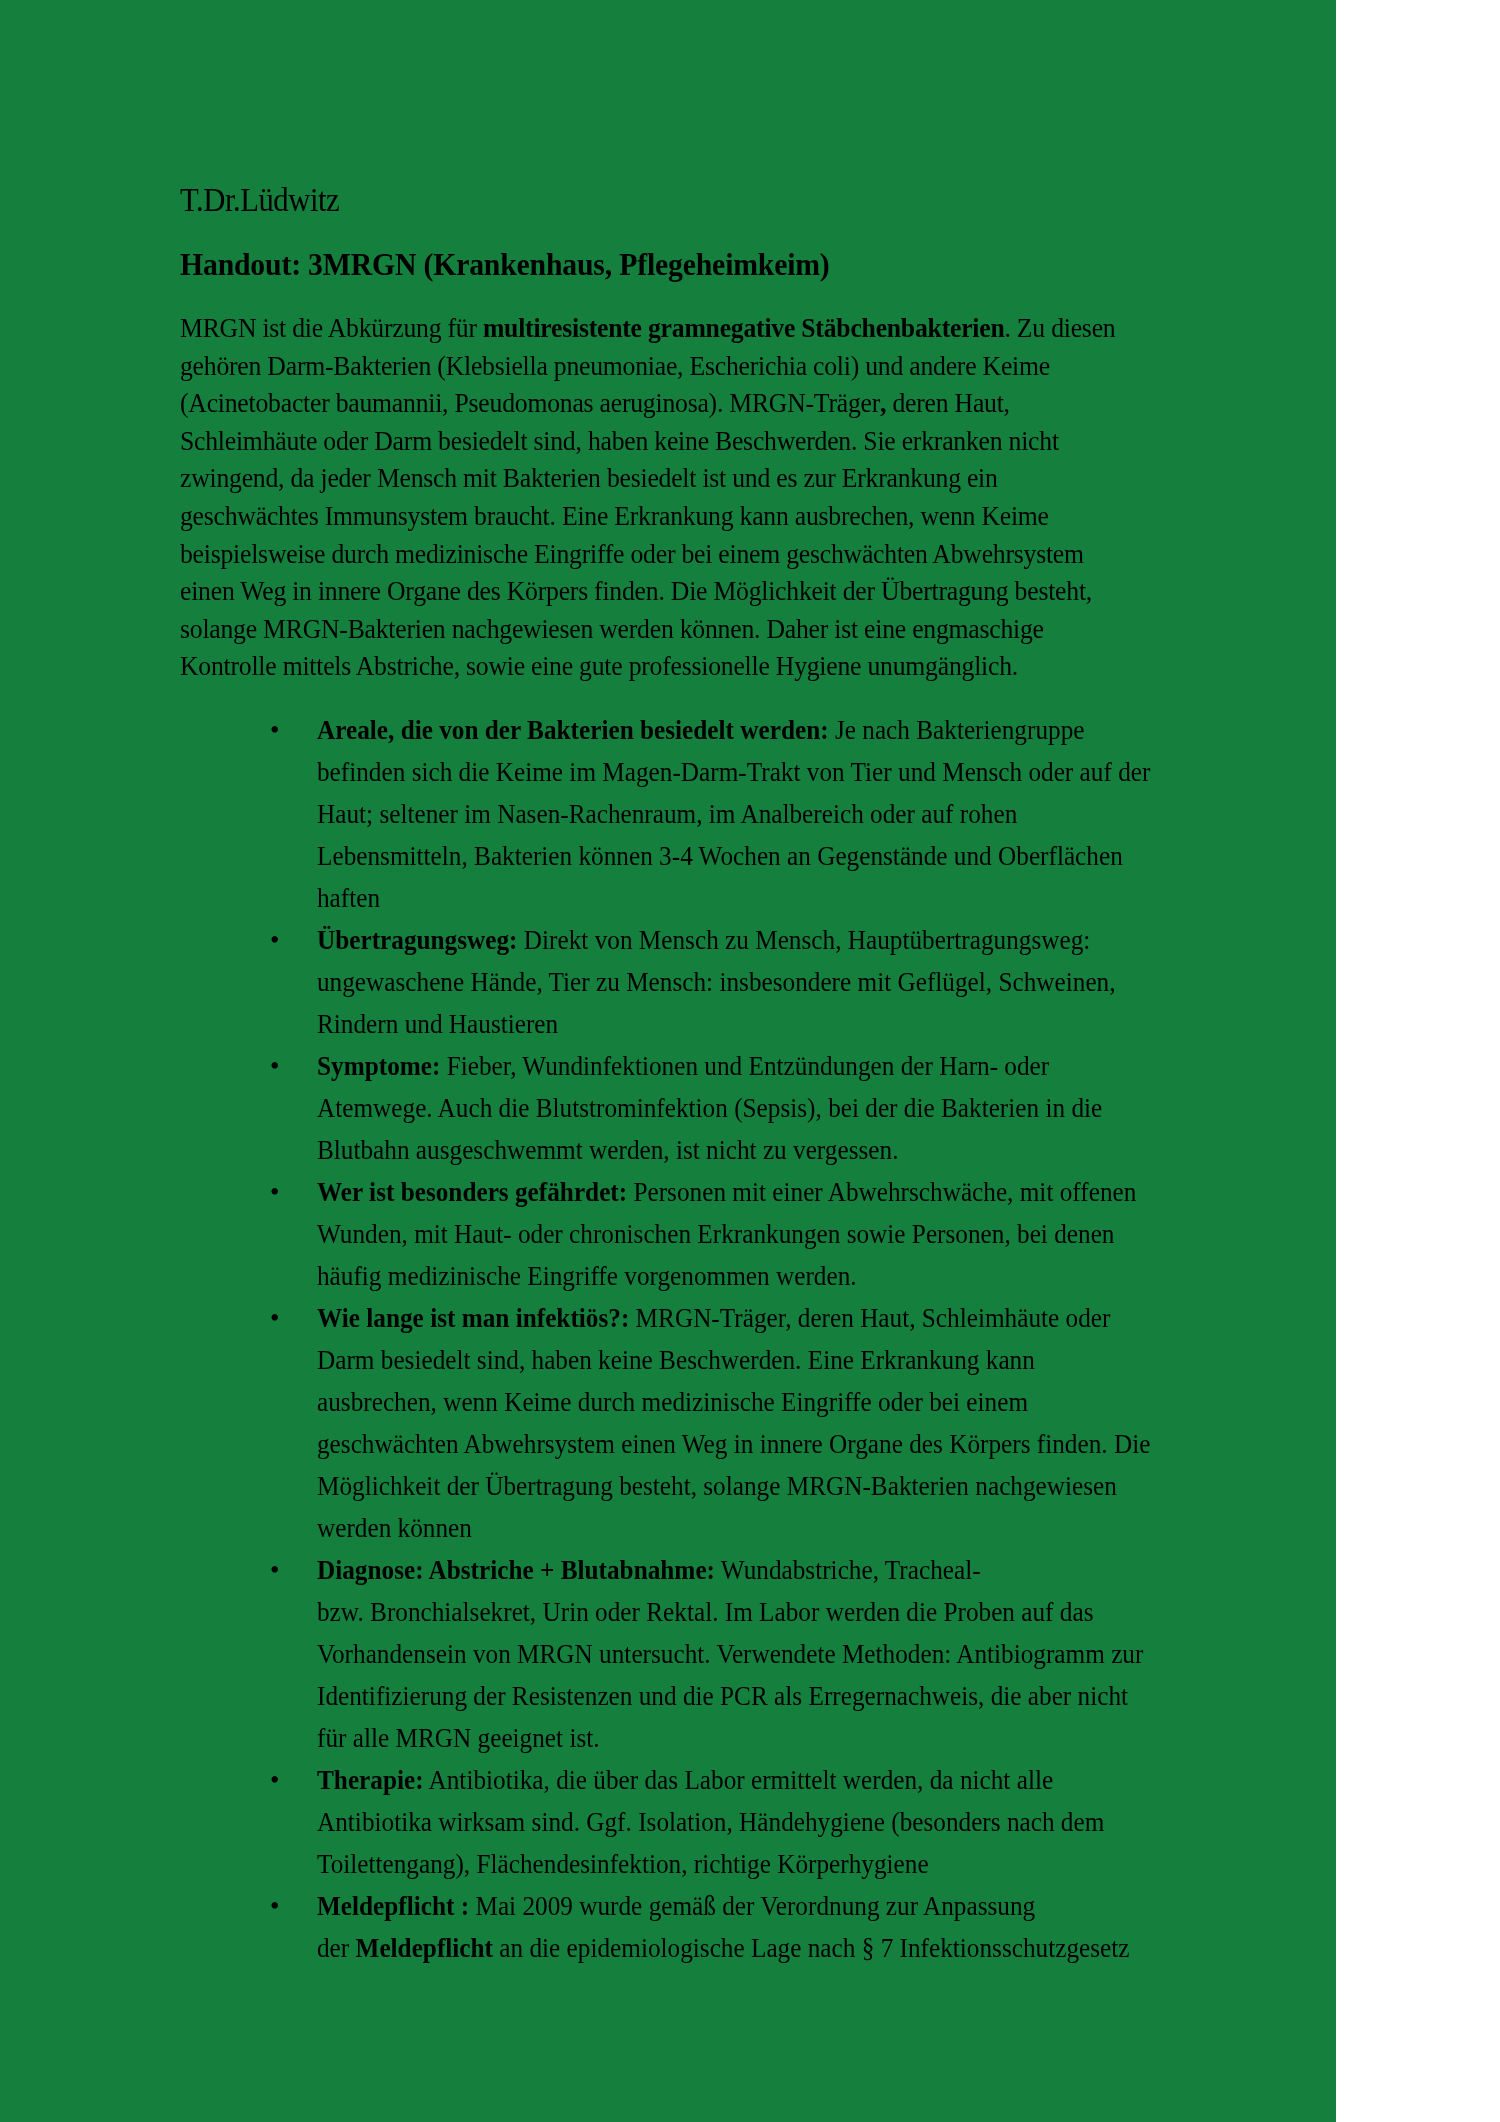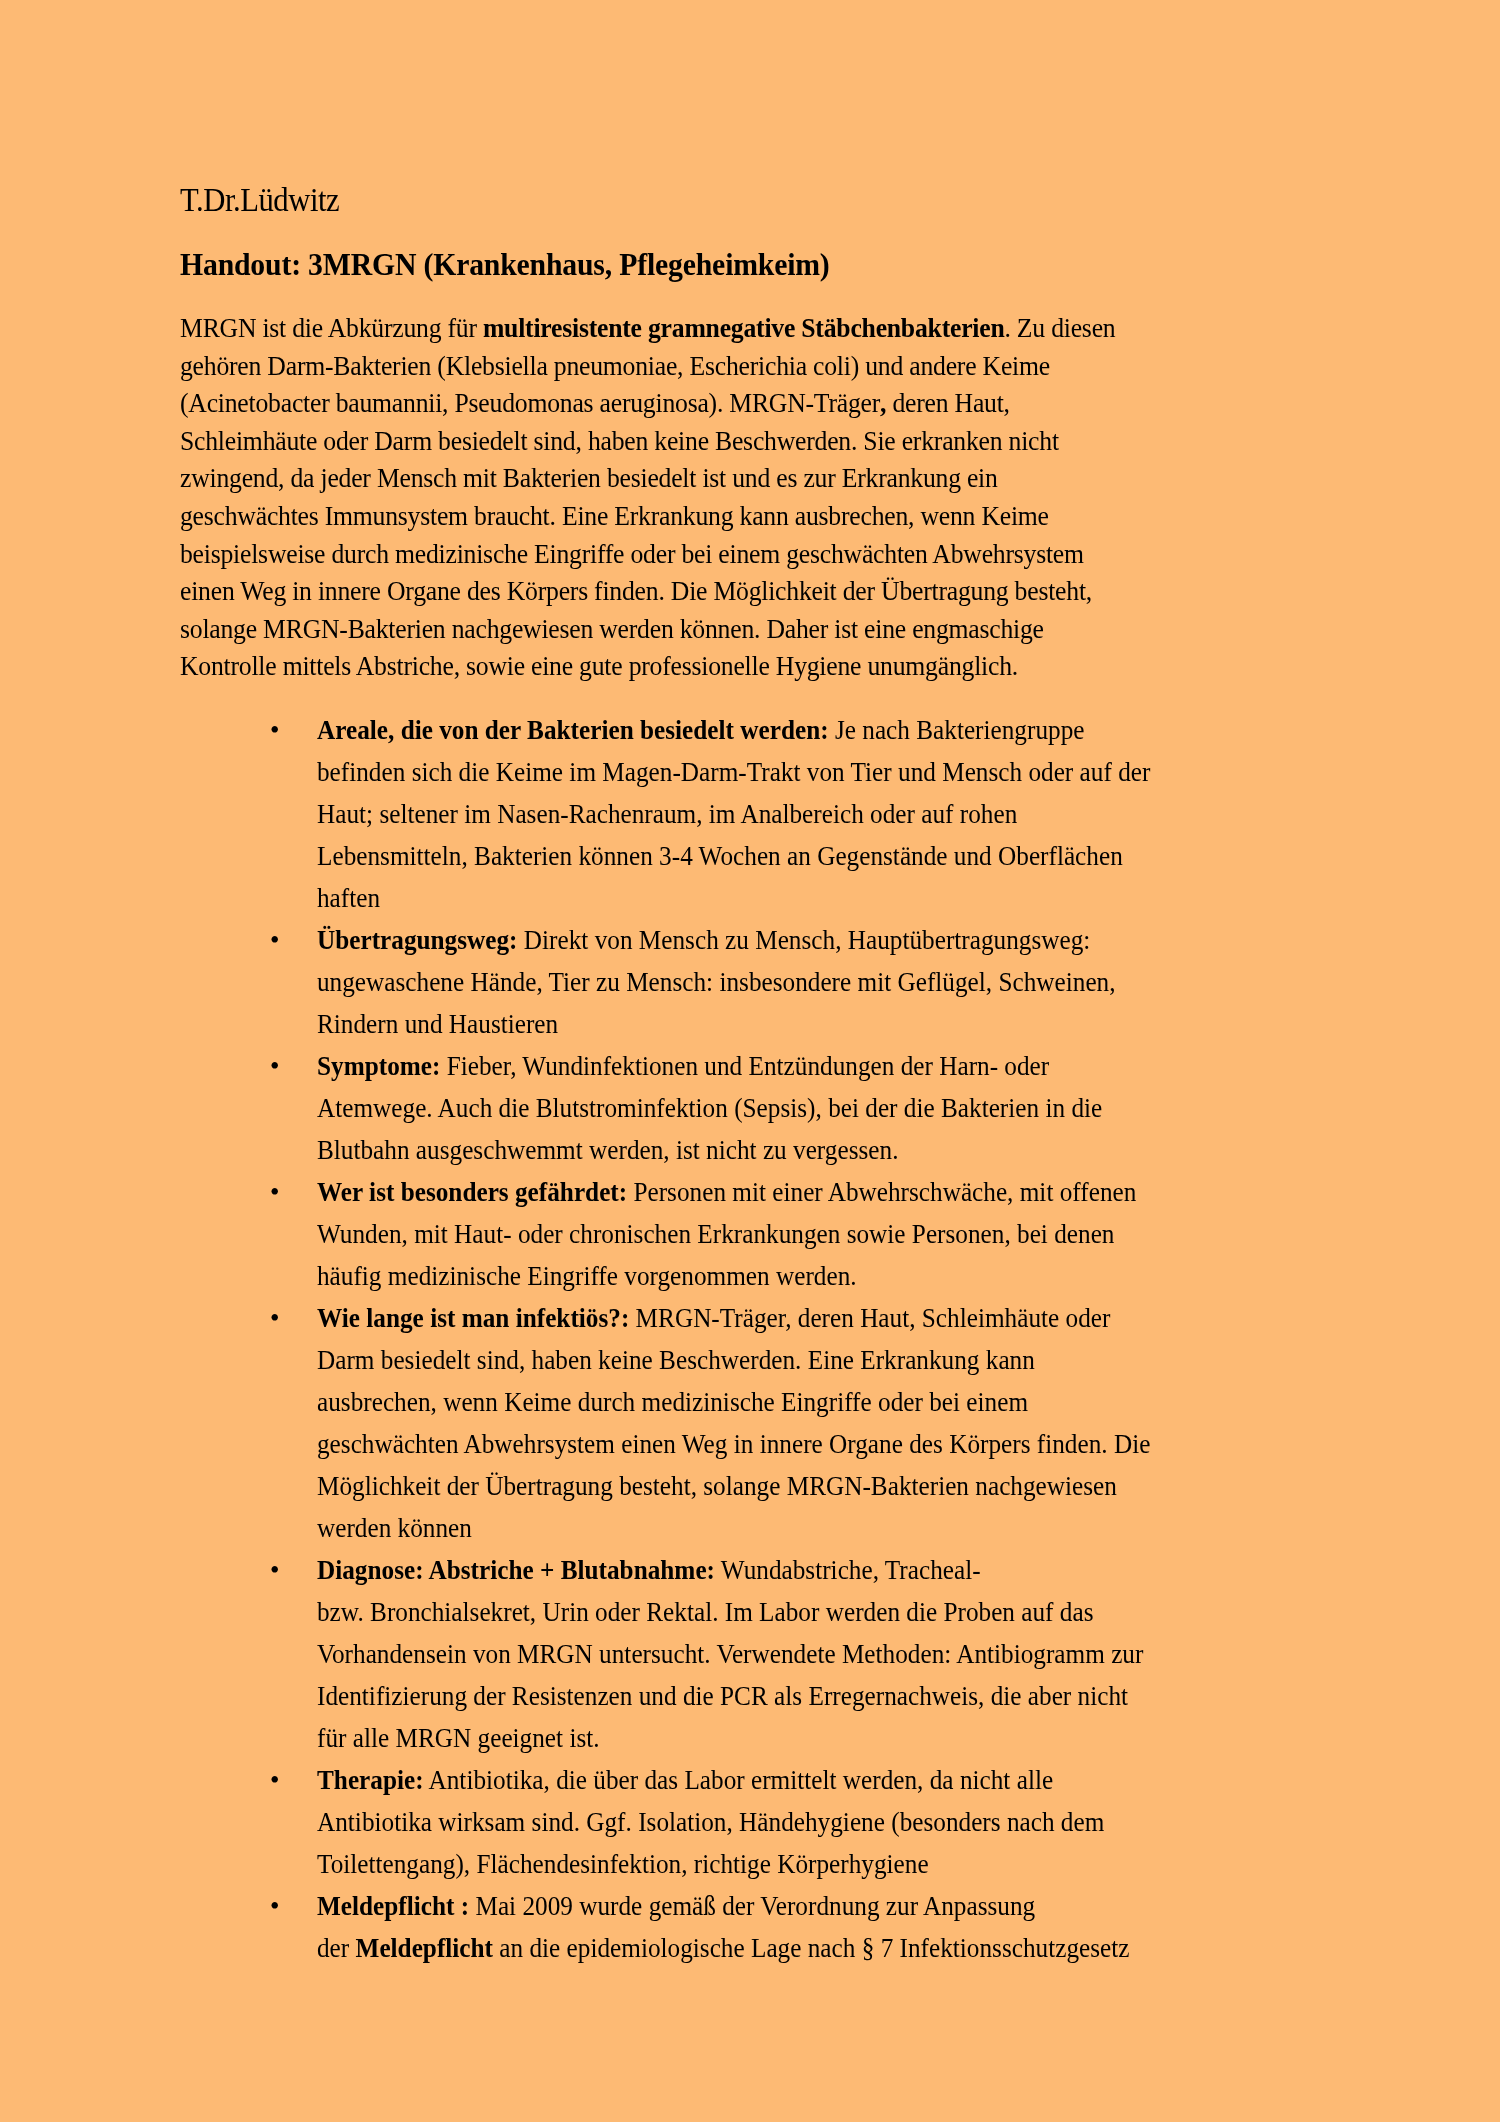--- a/index.html
+++ b/index.html
@@ -12,23 +12,23 @@
       height: 2122px;
       position: relative;
       overflow: hidden;
       color: #000000;
       font-family: "Liberation Serif", "DejaVu Serif", serif;
     }
     .page {
       position: absolute;
       left: 0;
       top: 0;
-      width: 1500px;
+      width: 1336px;
       height: 2122px;
-      background: #fdba74;
+      background: #15803d;
     }
     .author {
       position: absolute;
       left: 180px;
       top: 180px;
       font-size: 33px;
       line-height: 40px;
       letter-spacing: -0.5px;
       transform: scaleX(0.93);
       transform-origin: left top;

